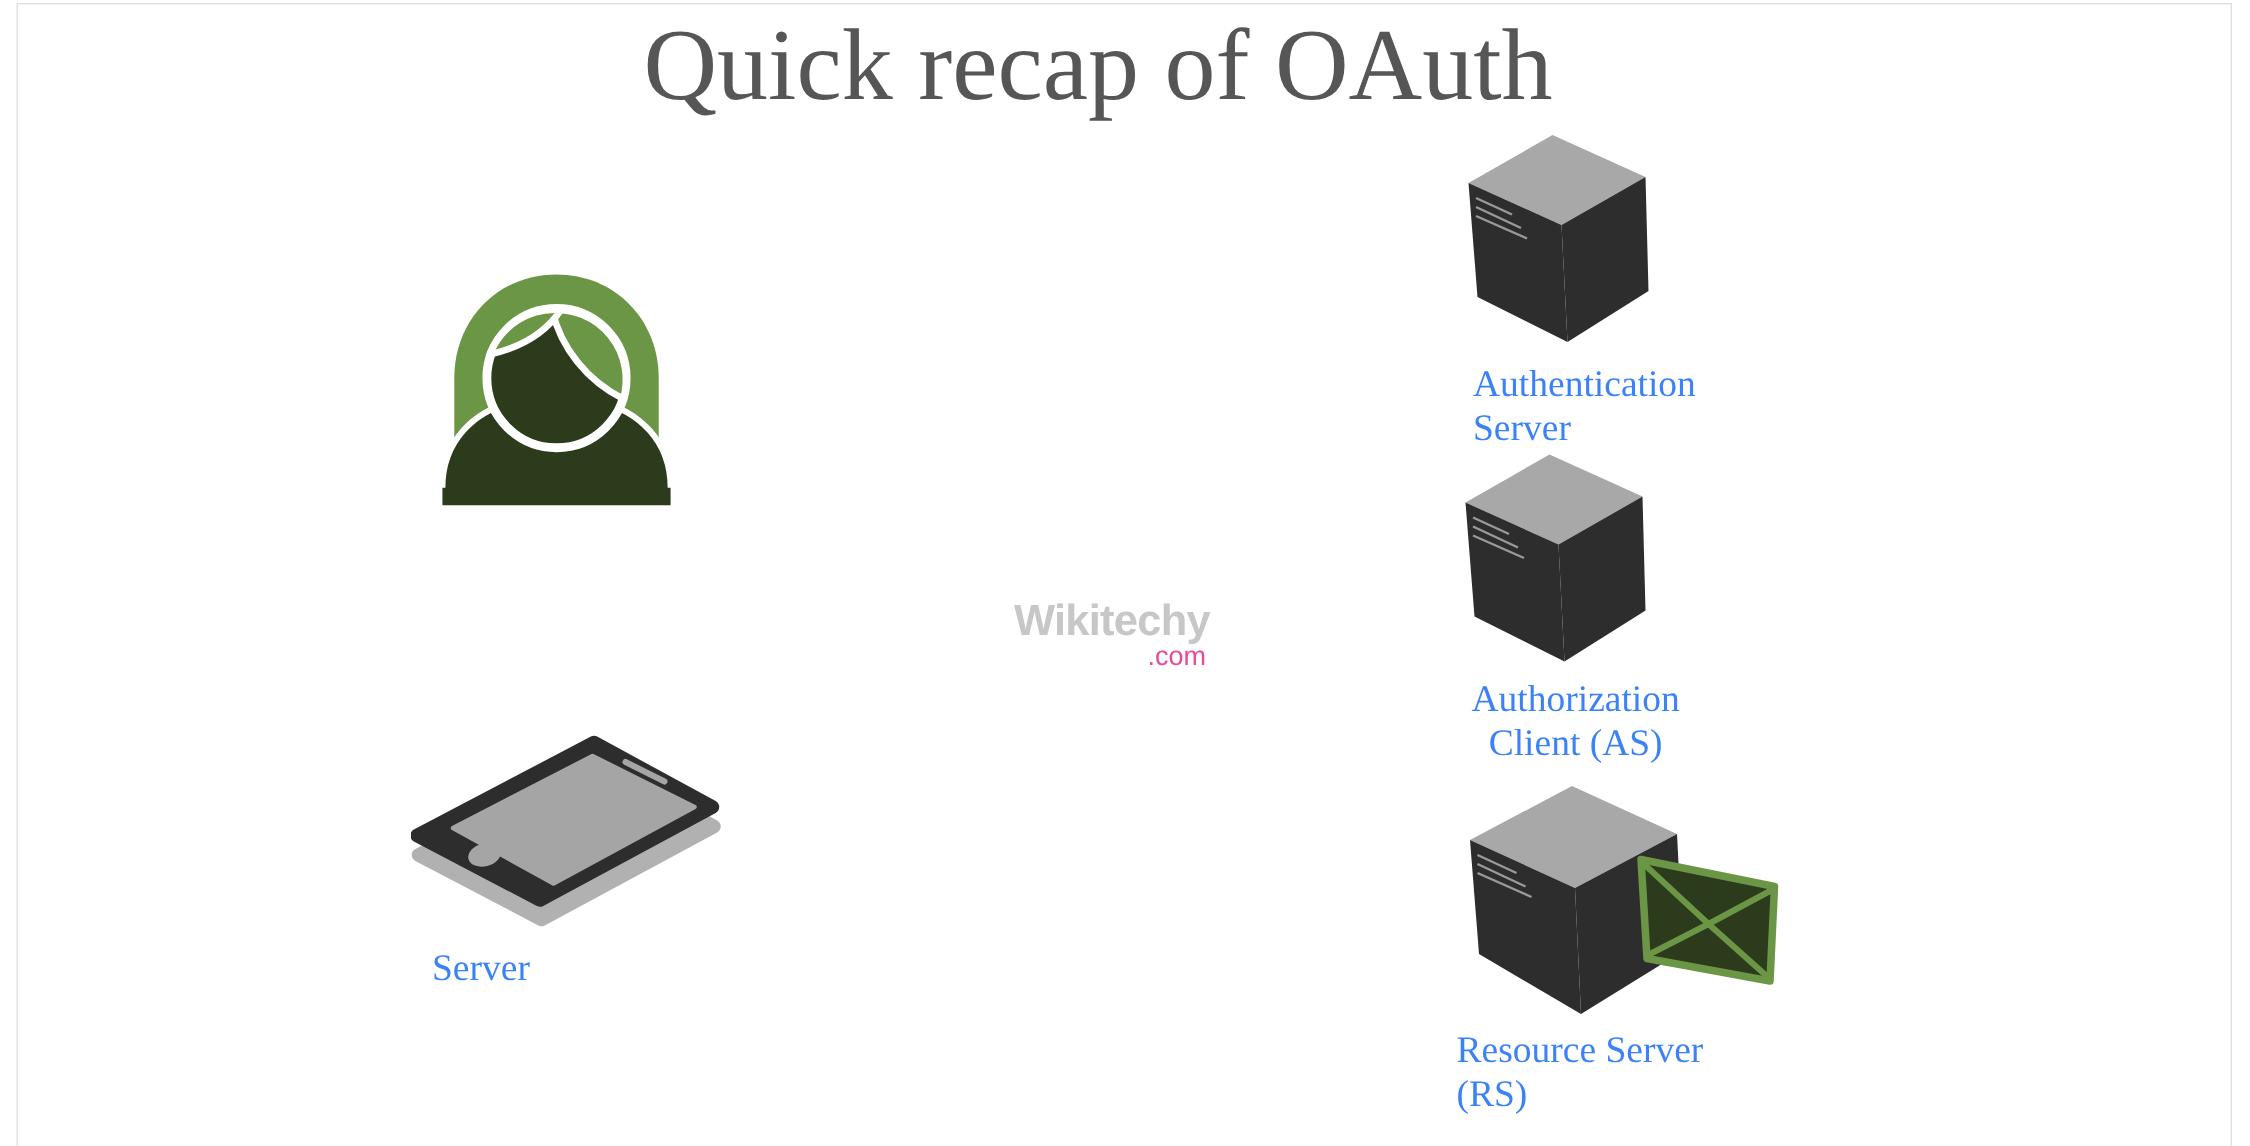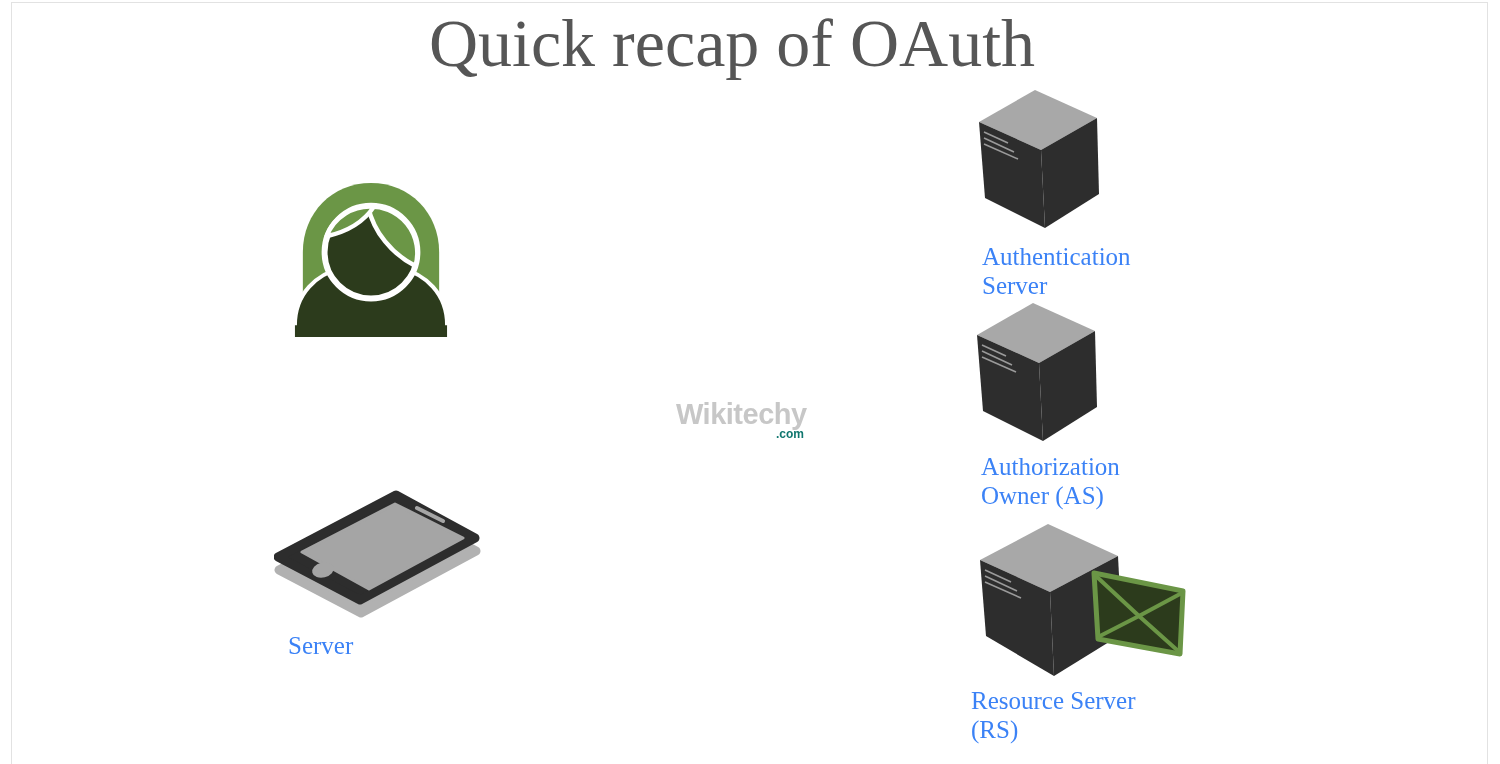--- a/index.html
+++ b/index.html
@@ -52,23 +52,23 @@
     display:block;
     font-size:29px;
     font-weight:bold;
     letter-spacing:-0.5px;
   }
   .watermark .wm-domain{
     display:block;
     text-align:right;
     margin-top:-4px;
     padding-right:12px;
-    font-size:12px;
-    font-weight:bold;
-    color:#0f766e;
+    font-size:18px;
+    font-weight:normal;
+    color:#ec4899;
   }
 </style>
 </head>
 <body>
 
 <div class="canvas">
 
   <div class="frame"></div>
 
   <h1 class="title">Quick recap of OAuth</h1>
@@ -130,23 +130,23 @@
       <path d="M4,36 L60,4 L122,32 L66,64 Z" fill="#a8a8a8"></path>
       <path d="M4,36 L66,64 L70,142 L10,112 Z" fill="#2d2d2d"></path>
       <path d="M66,64 L122,32 L124,108 L70,142 Z" fill="#2d2d2d"></path>
       <g stroke="#9a9a9a" stroke-width="1.6">
         <line x1="9" y1="46" x2="33" y2="57"></line>
         <line x1="9" y1="52" x2="39" y2="66"></line>
         <line x1="9" y1="58" x2="43" y2="73"></line>
       </g>
     </svg>
   </div>
-  <div class="node-label" style="left:981px;top:452px;">
+  <div class="node-label" style="left:981px;top:452px;text-align:center;">
     <div>Authorization</div>
-    <div>Owner (AS)</div>
+    <div>Client (AS)</div>
   </div>
 
   <div class="node" style="left:976px;top:518px;">
     <svg width="212" height="168" viewBox="0 0 212 168">
 
       <path d="M4,42 L72,6 L142,38 L74,74 Z" fill="#a8a8a8"></path>
       <path d="M4,42 L74,74 L78,158 L10,118 Z" fill="#2d2d2d"></path>
       <path d="M74,74 L142,38 L146,116 L78,158 Z" fill="#2d2d2d"></path>
       <g stroke="#9a9a9a" stroke-width="1.6">
         <line x1="9" y1="52" x2="35" y2="64"></line>

